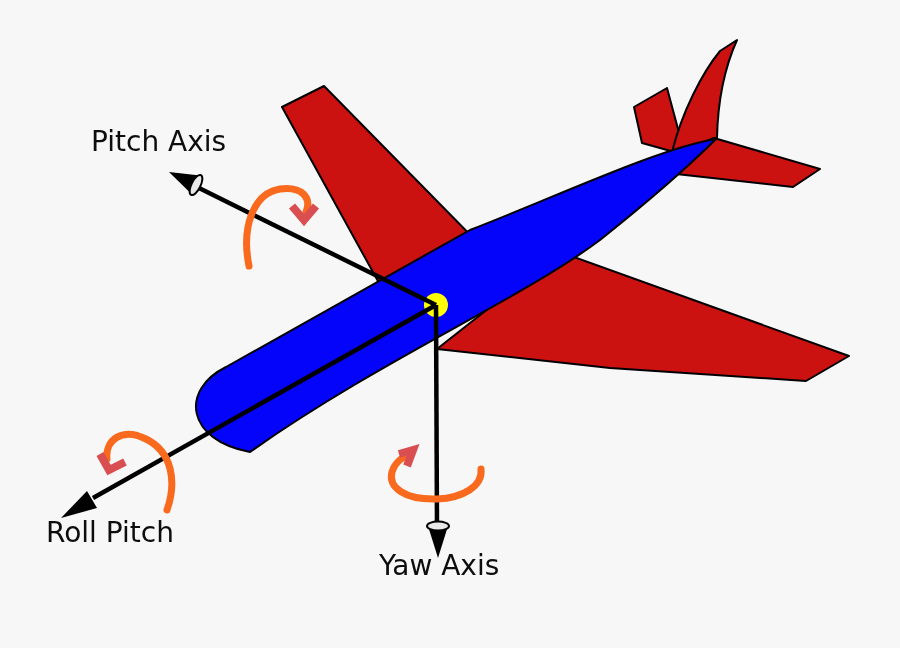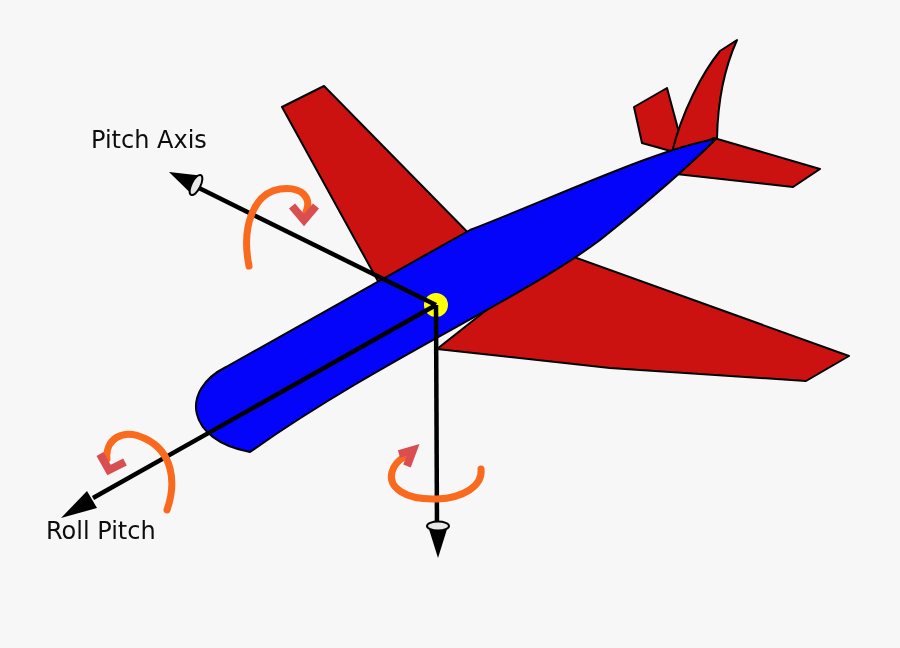--- a/index.html
+++ b/index.html
@@ -17,21 +17,21 @@
     background: #f7f7f7;
   }
   .stage svg {
     position: absolute;
     left: 0;
     top: 0;
     display: block;
   }
   .axis-label {
     position: absolute;
-    font-size: 24px;
+    font-size: 28px;
     line-height: 1.1;
     color: #0d0d0d;
     white-space: nowrap;
     letter-spacing: 0px;
   }
   .label-pitch { left: 91px;  top: 127px; }
   .label-roll  { left: 46px;  top: 518px; }
   .label-yaw   { left: 379px; top: 551px; }
 </style>
 </head>
@@ -88,13 +88,14 @@
       <path d="M 167,510 C 177,481 172,452 146,439 C 122,427 105,440 107,459" stroke-width="7" stroke="#f9691e"></path>
       <path d="M 100,454 L 109,470 L 125,462" stroke-width="8" stroke-linecap="butt" stroke-linejoin="miter" stroke="#d94f51"></path>
 
       <path d="M 481,469 C 483,486 463,498 437,499 C 404,500 388,487 392,472 C 394,465 399,460 404,457" stroke-width="7" stroke="#f9691e"></path>
       <path d="M 399,454 L 413,450 L 407,466" stroke-width="8" stroke-linecap="butt" stroke-linejoin="miter" stroke="#d94f51"></path>
     </g>
   </svg>
 
   <div class="axis-label label-pitch">Pitch Axis</div>
   <div class="axis-label label-roll">Roll Pitch</div>
+  <div class="axis-label label-yaw">Yaw Axis</div>
 </div>
 
 </body></html>

